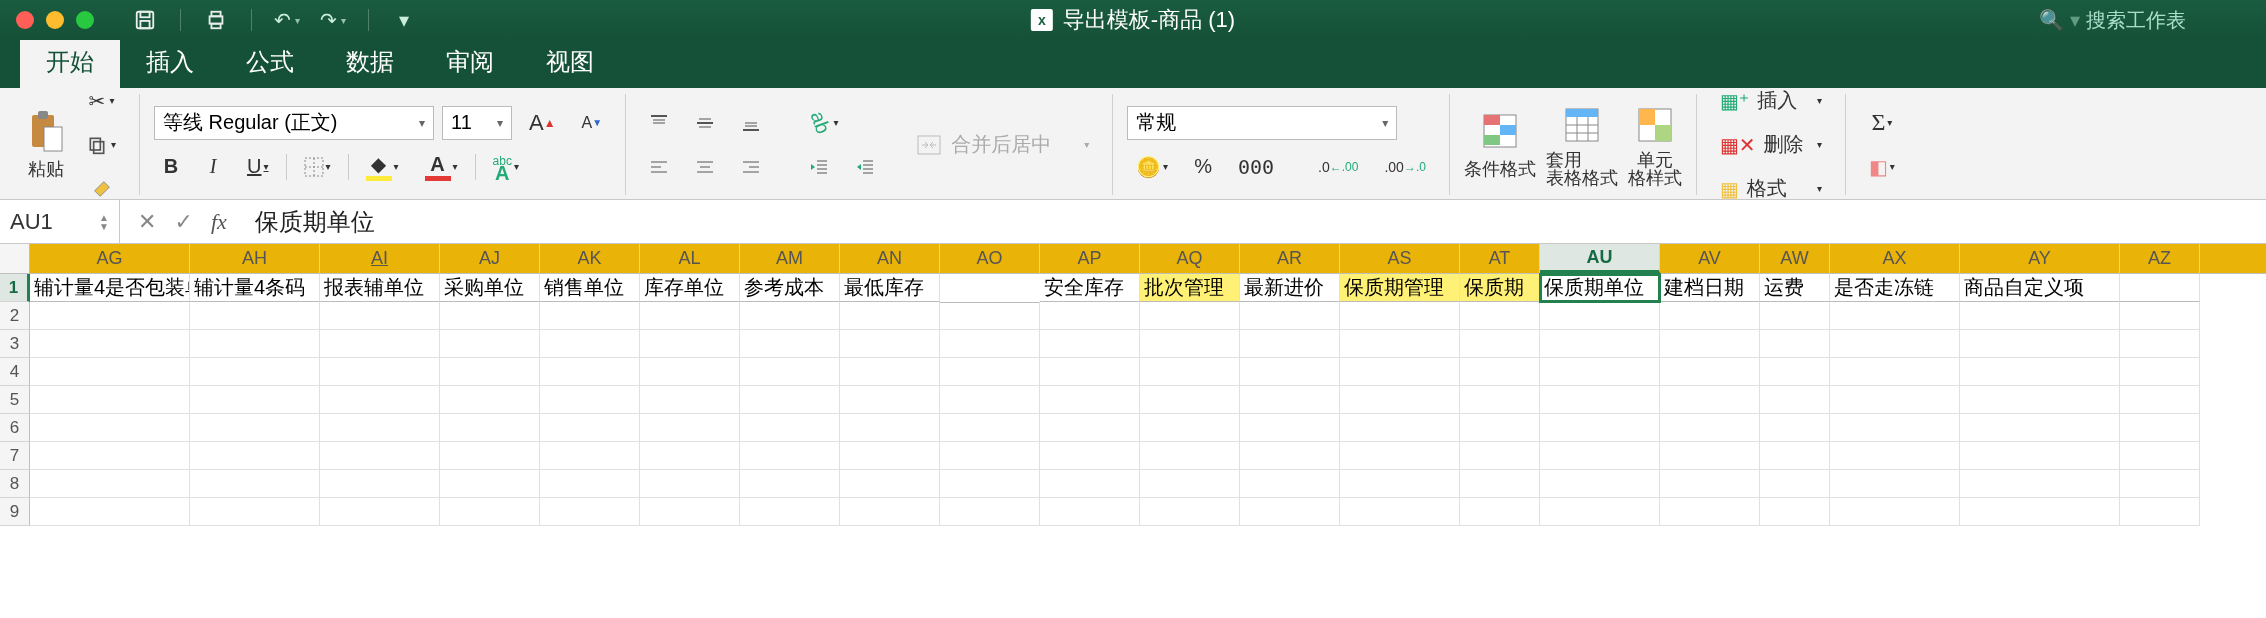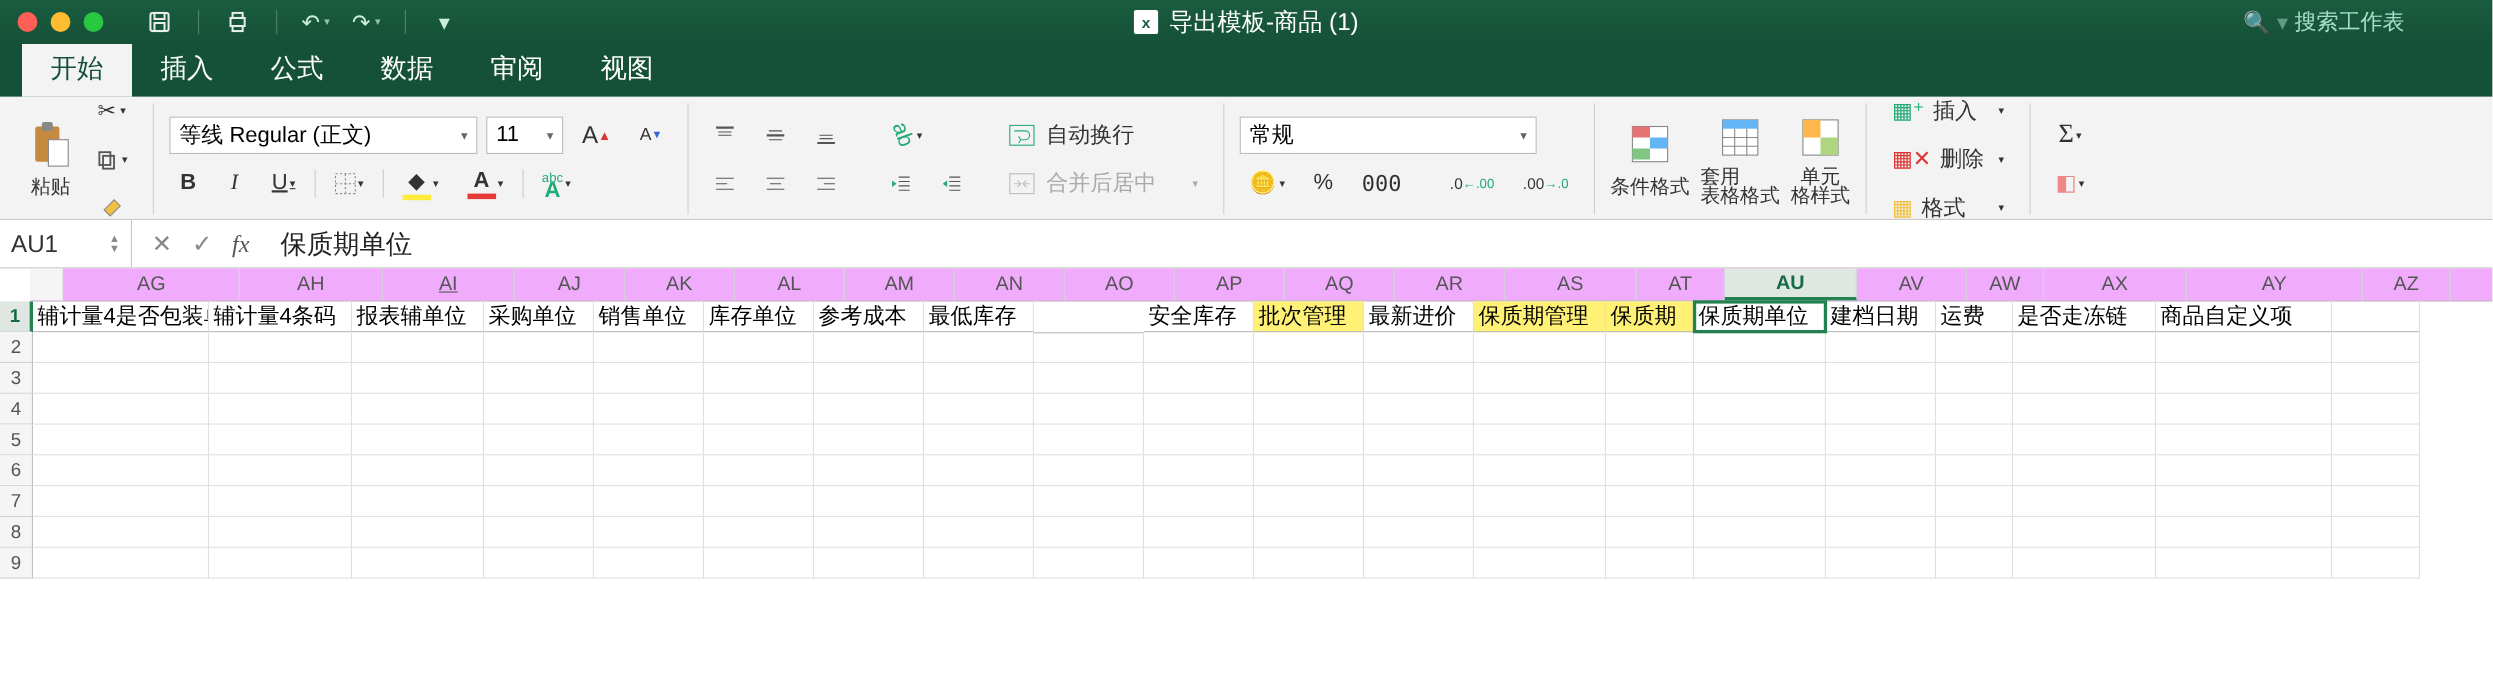--- a/index.html
+++ b/index.html
@@ -44,21 +44,21 @@
   
   .fbar { height: 44px; border-bottom: 1px solid #c8c8c8; display: flex; align-items: center; background: #fff; }
   .namebox { width: 120px; height: 100%; border-right: 1px solid #c8c8c8; display: flex; align-items: center; padding: 0 10px; font-size: 22px; color: #333; gap: 8px; }
   .namebox .spin { margin-left: auto; display: flex; flex-direction: column; font-size: 10px; color: #888; line-height: 9px; }
   .fx-controls { display: flex; align-items: center; gap: 18px; padding: 0 18px; color: #888; font-size: 22px; }
   .fx { font-style: italic; font-family: serif; color: #555; }
   .formula-input { flex: 1; border: none; outline: none; font-size: 24px; padding: 0 10px; color: #222; }
 
   
   .grid-wrap { position: relative; }
-  .colheads { display: flex; height: 30px; background: #f0abfc; border-bottom: 1px solid #c0c0c0; margin-left: 28px; }
+  .colheads { display: flex; height: 30px; background: #eab308; border-bottom: 1px solid #c0c0c0; }
   .corner { width: 30px; border-right: 1px solid #c0c0c0; background: #f5f5f5; }
   .ch { border-right: 1px solid #d4d4d4; display: flex; align-items: center; justify-content: center; font-size: 18px; color: #555; position: relative; }
   .ch.sel { background: #dfe7e2; color: #176b44; font-weight: bold; border-bottom: 3px solid #23804f; }
   .rows-grid { display: flex; flex-direction: column; }
   .gr { display: flex; height: 28px; }
   .rh { width: 30px; border-right: 1px solid #c0c0c0; border-bottom: 1px solid #d4d4d4; background: #f5f5f5; display: flex; align-items: center; justify-content: center; font-size: 17px; color: #555; }
   .rh.sel { background: #dfe7e2; color: #176b44; font-weight: bold; border-right: 3px solid #23804f; }
   .cell { border-right: 1px solid #e0e0e0; border-bottom: 1px solid #e0e0e0; display: flex; align-items: center; padding: 0 4px; font-size: 20px; color: #000; white-space: nowrap; overflow: hidden; position: relative; }
   .cell.hl { background: #fff176; }
   .cell.selcell { outline: 3px solid #23804f; outline-offset: -2px; z-index: 2; }
@@ -275,29 +275,20 @@
               <line x1="8" y1="4" x2="18" y2="4" stroke="#555"></line>
               <line x1="8" y1="8" x2="18" y2="8" stroke="#555"></line>
               <line x1="8" y1="12" x2="18" y2="12" stroke="#555"></line>
               <line x1="8" y1="16" x2="18" y2="16" stroke="#555"></line>
               <path d="M2 10 L6 7 L6 13 Z" fill="#2a7"></path>
             </svg>
           </div>
       </div>
     </div>
     <div class="rows" style="margin-left:14px">
-      <div class="row">
-          <div class="btn" style="width:160px;justify-content:flex-start;gap:10px">
-            <svg width="24" height="20">
-              <rect x="1" y="1" width="22" height="18" fill="none" stroke="#2a7"></rect>
-              <path d="M5 6 h10 a4 4 0 0 1 0 8 h-4 M9 11 l2 3 l-2 3" fill="none" stroke="#2a7"></path>
-            </svg>
-            <span>自动换行</span>
-          </div>
-        </div>
       <div class="row">
           <div class="btn muted" style="width:190px;justify-content:flex-start;gap:10px">
             <svg width="24" height="20">
               <rect x="1" y="1" width="22" height="18" fill="none" stroke="#bbb"></rect>
               <path d="M5 10 h5 M14 10 h5 M8 7 l3 3 l-3 3 M16 7 l-3 3 l3 3" fill="none" stroke="#bbb"></path>
             </svg>
             <span>合并后居中</span>
             <span style="font-size:10px;margin-left:auto">▾</span>
           </div>
         </div>

